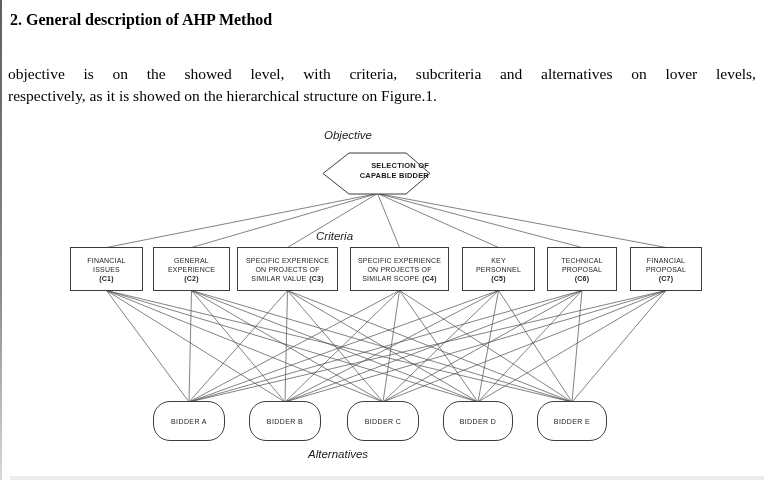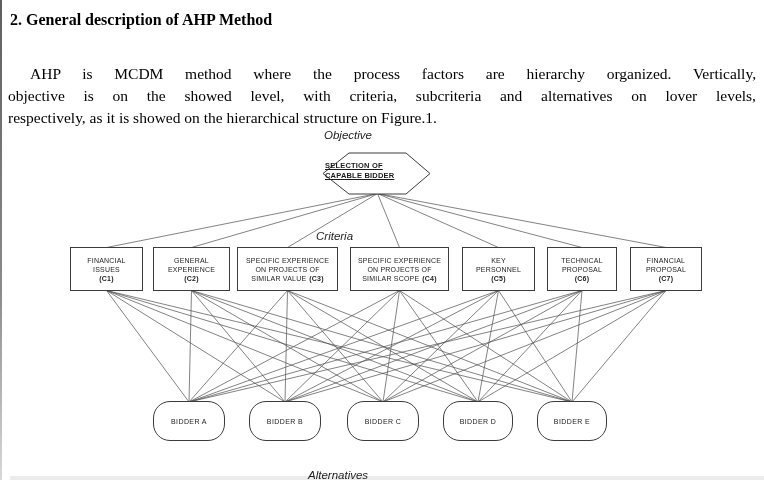--- a/index.html
+++ b/index.html
@@ -54,28 +54,27 @@
     font-size: 11.5px;
     color: #1c1c1c;
     white-space: nowrap;
     text-align: right;
   }
   .hex-label {
     position: absolute;
     z-index: 2;
     left: 325px; top: 161px;
     width: 104px;
-    text-align: left;
+    text-align: right;
     font-family: "Liberation Sans", sans-serif;
     font-size: 7.5px;
     font-weight: bold;
     line-height: 10px;
     letter-spacing: 0.2px;
     color: #1a1a1a;
-    text-decoration: underline;
   }
   .crit-box {
     position: absolute;
     z-index: 2;
     top: 247px;
     height: 44px;
     background: #ffffff;
     border: 1px solid #3c3c3c;
     display: flex;
     flex-direction: column;
@@ -113,21 +112,20 @@
 <body>
 
 <div class="page">
 
   <div class="left-edge-artifact"></div>
   <div class="bottom-strip-artifact"></div>
 
   <div class="heading">2. General description of AHP Method</div>
 
   <div class="paragraph">
-    <div class="para-line first">AHP is MCDM method where the process factors are hierarchy organized. Vertically,</div>
     <div class="para-line">objective is on the showed level, with criteria, subcriteria and alternatives on lover levels,</div>
     <div class="para-line last">respectively, as it is showed on the hierarchical structure on Figure.1.</div>
   </div>
 
   <svg class="diagram-svg" width="764" height="480" viewBox="0 0 764 480">
     <g id="edges">
         <line x1="377.5" y1="193.5" x2="106.5" y2="247.5" stroke="#4d4d4d" stroke-width="0.7"></line>
         <line x1="377.5" y1="193.5" x2="191.5" y2="247.5" stroke="#4d4d4d" stroke-width="0.7"></line>
         <line x1="377.5" y1="193.5" x2="287.5" y2="247.5" stroke="#4d4d4d" stroke-width="0.7"></line>
         <line x1="377.5" y1="193.5" x2="399.5" y2="247.5" stroke="#4d4d4d" stroke-width="0.7"></line>
@@ -217,15 +215,15 @@
     <div class="crit-line">PROPOSAL</div>
     <div class="crit-line"><span class="crit-rest"></span><span class="crit-code">(C7)</span></div>
   </div>
 
   <div class="bidder" style="left:153px; width:72px;">BIDDER A</div>
   <div class="bidder" style="left:249px; width:72px;">BIDDER B</div>
   <div class="bidder" style="left:347px; width:72px;">BIDDER C</div>
   <div class="bidder" style="left:443px; width:70px;">BIDDER D</div>
   <div class="bidder" style="left:537px; width:70px;">BIDDER E</div>
 
-  <div class="level-label" style="left:308px; top:448px;margin-top:21px;">Alternatives</div>
+  <div class="level-label" style="left:308px; top:448px;">Alternatives</div>
 
 </div>
 
 </body></html>

